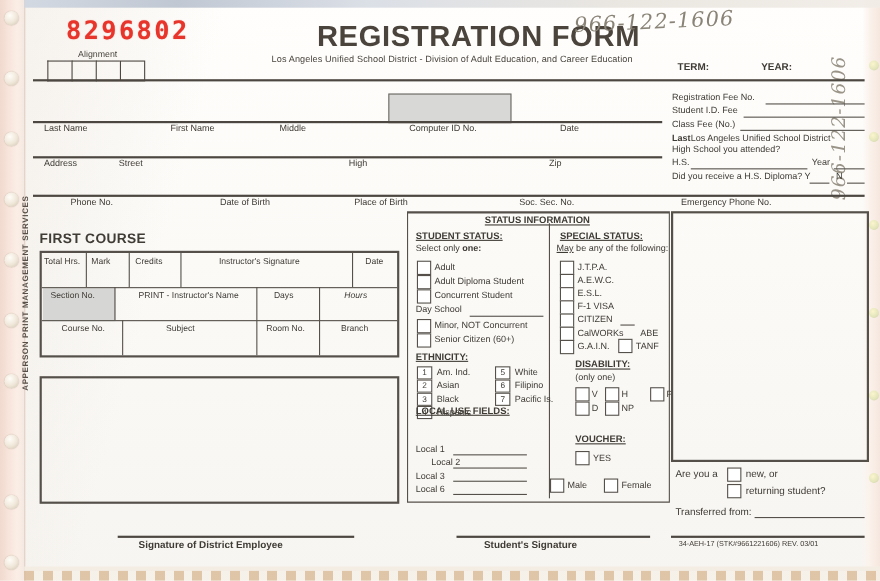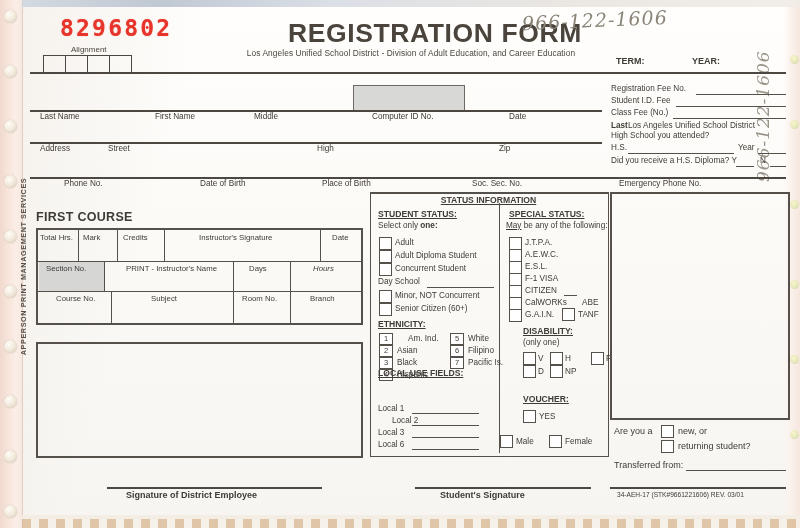--- a/index.html
+++ b/index.html
@@ -284,21 +284,21 @@
     <div class="fline" style="left:405px;top:280px;width:67px;"></div>
 
     <div class="cb" style="left:357px;top:283px;"></div>
     <div class="lbl" style="left:373px;top:285px;">Minor, NOT Concurrent</div>
     <div class="cb" style="left:357px;top:296px;"></div>
     <div class="lbl" style="left:373px;top:298px;">Senior Citizen (60+)</div>
 
     <div class="lbl b u" style="left:356px;top:313px;font-size:8.6px;">ETHNICITY:</div>
 
     <div class="numbx" style="left:357px;top:326px;">1</div>
-    <div class="lbl" style="left:375px;top:328px;margin-left:11px;">Am. Ind.</div>
+    <div class="lbl" style="left:375px;top:328px;">Am. Ind.</div>
     <div class="numbx" style="left:357px;top:338px;">2</div>
     <div class="lbl" style="left:375px;top:340px;">Asian</div>
     <div class="numbx" style="left:357px;top:350px;">3</div>
     <div class="lbl" style="left:375px;top:352px;">Black</div>
     <div class="numbx" style="left:357px;top:362px;">4</div>
     <div class="lbl" style="left:375px;top:364px;">Hispanic</div>
 
     <div class="numbx" style="left:428px;top:326px;">5</div>
     <div class="lbl" style="left:446px;top:328px;">White</div>
     <div class="numbx" style="left:428px;top:338px;">6</div>

